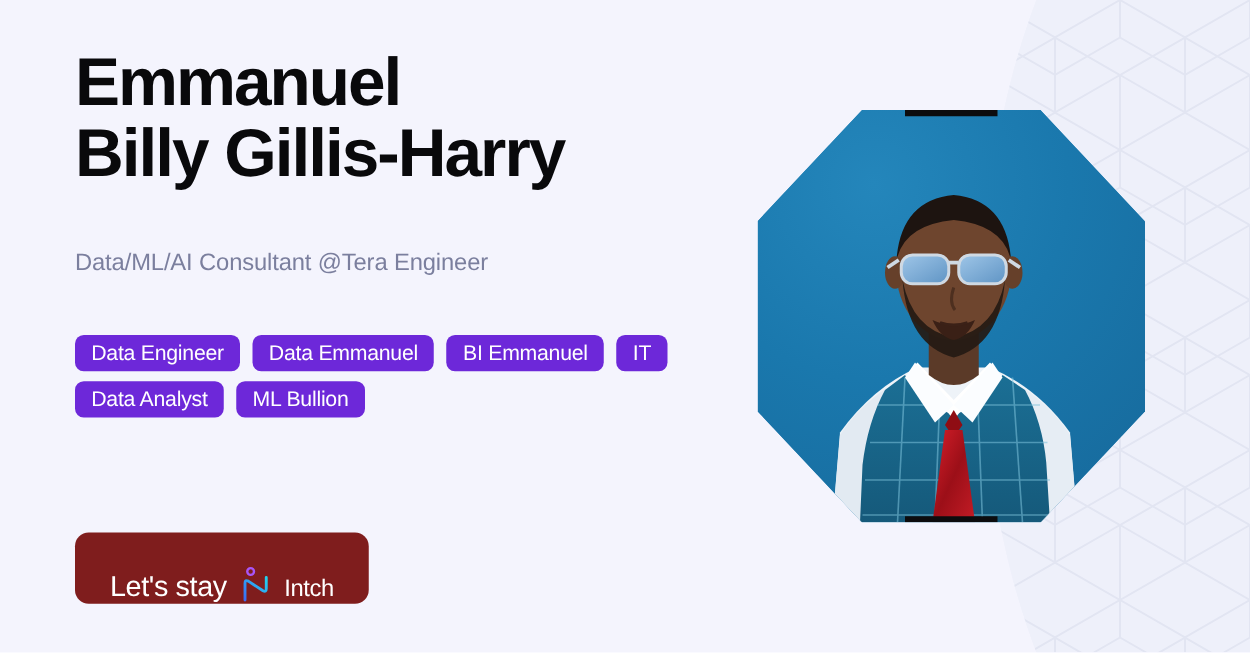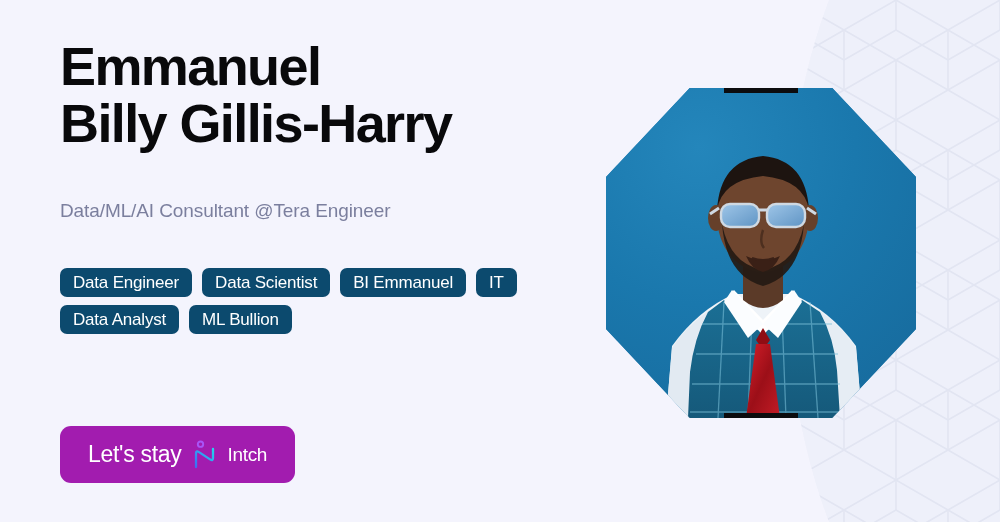--- a/index.html
+++ b/index.html
@@ -83,41 +83,41 @@
     flex-wrap: wrap;
     gap: 8px 10px;
   }
   .tag {
     display: inline-flex;
     align-items: center;
     justify-content: center;
     height: 29px;
     padding: 0 13px;
     border-radius: 7px;
-    background: #0c4a6e;
+    background: #6d28d9;
     color: #ffffff;
     font-size: 17px;
     line-height: 1;
     font-weight: 400;
     letter-spacing: -0.2px;
     white-space: nowrap;
   }
 
   .cta {
     position: absolute;
     top: 426px;
     left: 0;
     height: 57px;
     padding: 0 28px;
     border: none;
     border-radius: 11px;
-    background: #a21caf;
+    background: #7f1d1d;
     color: #ffffff;
     display: inline-flex;
-    align-items: center;
+    align-items: flex-end;
     gap: 9px;
     cursor: pointer;
     font-family: "Liberation Sans", sans-serif;
   }
   .cta-text {
     font-size: 23px;
     font-weight: 400;
     letter-spacing: -0.3px;
     color: #ffffff;
   }
@@ -281,21 +281,21 @@
 
   <div class="content">
 
     <h1 class="name">Emmanuel
 Billy Gillis-Harry</h1>
 
     <p class="subtitle">Data/ML/AI Consultant @Tera Engineer</p>
 
     <div class="tags">
       <span class="tag">Data Engineer</span>
-      <span class="tag">Data Scientist</span>
+      <span class="tag">Data Emmanuel</span>
       <span class="tag">BI Emmanuel</span>
       <span class="tag">IT</span>
       <span class="tag">Data Analyst</span>
       <span class="tag">ML Bullion</span>
     </div>
 
     <button class="cta">
       <span class="cta-text">Let's stay</span>
       <svg class="intch-logo" viewBox="0 0 26 30" xmlns="http://www.w3.org/2000/svg">
         <defs>

